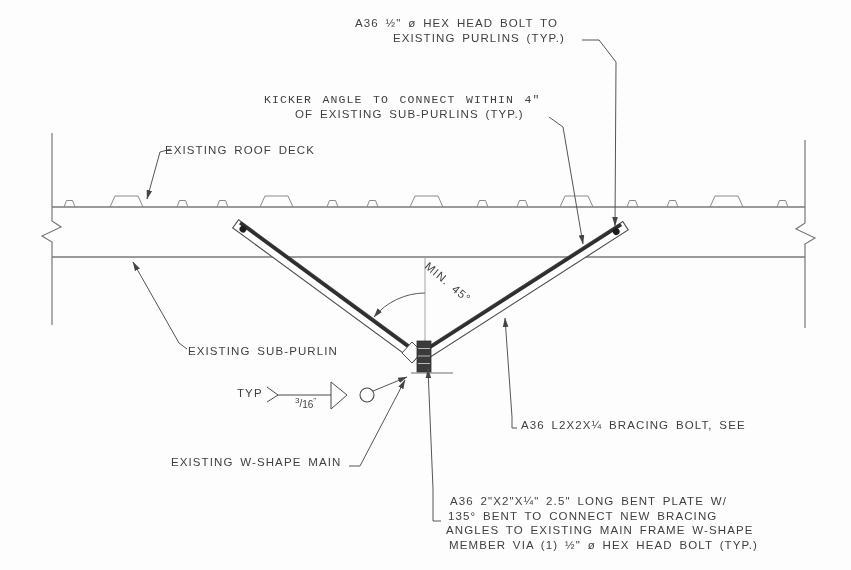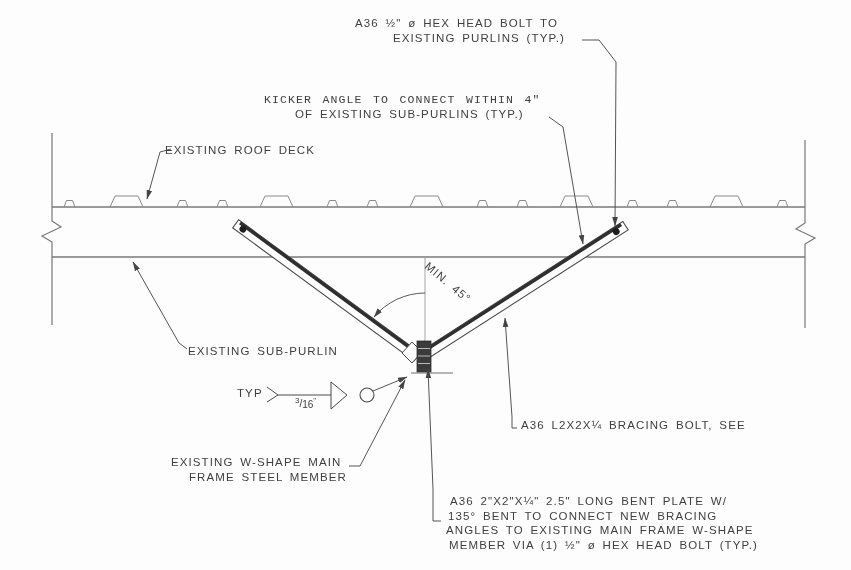--- a/index.html
+++ b/index.html
@@ -88,21 +88,20 @@
   <div class="lbl rot" style="left:431px;top:259px;">MIN. 45°</div>
 
   <div class="lbl" style="left:188px;top:344px;text-align:right;">EXISTING SUB-PURLIN</div>
 
   <div class="lbl" style="left:237px;top:386px;">TYP</div>
   <div class="frac" style="left:295px;top:396px;">
     <span class="num">3</span><span class="sl">/</span><span class="den">16</span><span class="num">"</span>
   </div>
 
   <div class="lbl" style="left:171px;top:455px;">EXISTING W-SHAPE MAIN</div>
-  <div class="lbl" style="left:189px;top:470px;">FRAME STEEL MEMBER</div>
 
   <div class="lbl" style="left:521px;top:418px;">A36 L2X2X¼ BRACING BOLT, SEE</div>
 
   <div class="lbl" style="left:450px;top:494px;">A36 2"X2"X¼" 2.5" LONG BENT PLATE W/</div>
   <div class="lbl" style="left:428px;top:509px;margin-left:20px;">135° BENT TO CONNECT NEW BRACING</div>
   <div class="lbl" style="left:446px;top:523px;">ANGLES TO EXISTING MAIN FRAME W-SHAPE</div>
   <div class="lbl" style="left:449px;top:538px;">MEMBER VIA (1) ½" ø HEX HEAD BOLT (TYP.)</div>
 
 </div>
 

